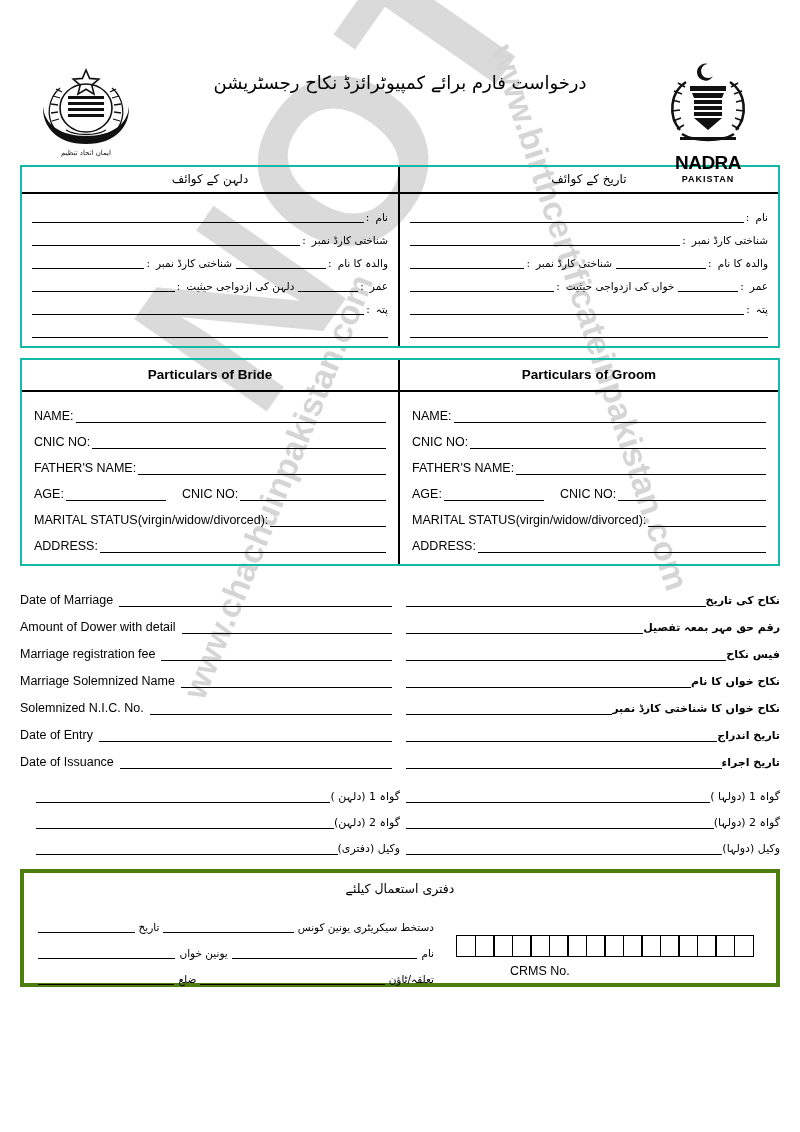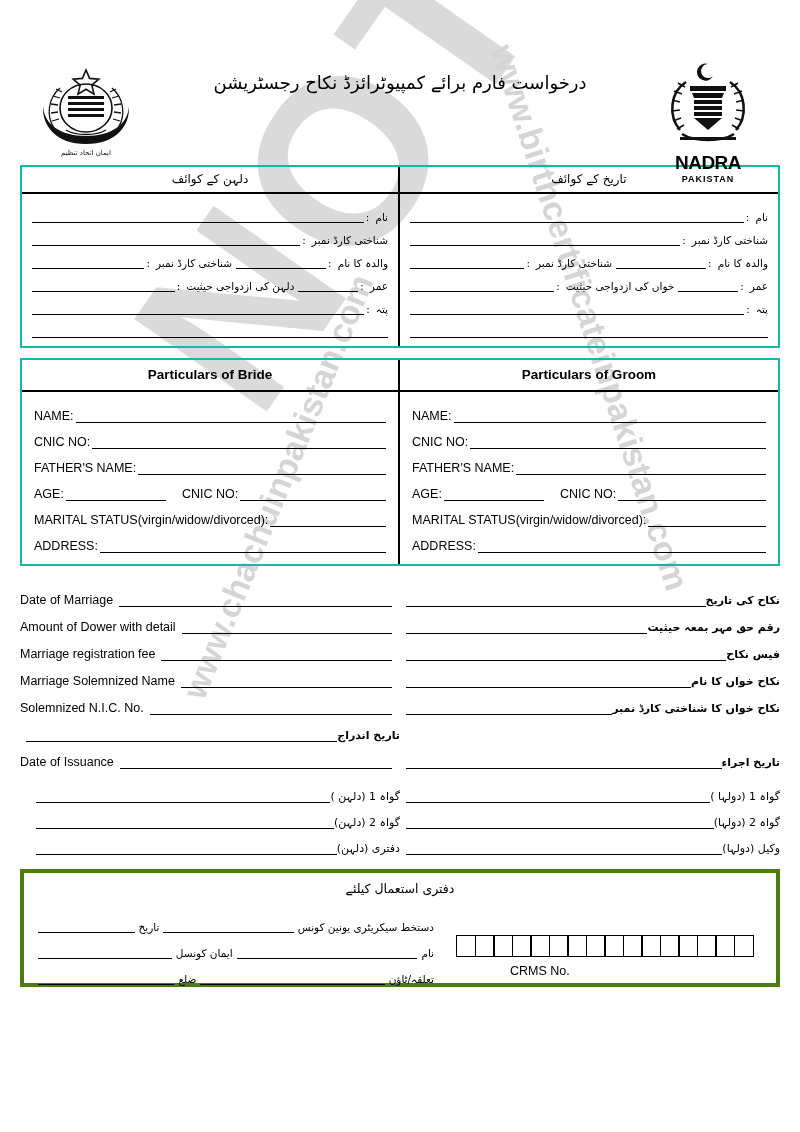--- a/index.html
+++ b/index.html
@@ -359,21 +359,21 @@
           <span class="lab">نکاح کی تاریخ</span>
           <span class="ln"></span>
         </div>
       </div>
       <div class="mid-row">
         <div class="mid-en">
           <span class="lab">Amount of Dower with detail</span>
           <span class="ln"></span>
         </div>
         <div class="mid-ur">
-          <span class="lab">رقم حق مہر بمعہ حیثیت</span>
+          <span class="lab">رقم حق مہر بمعہ تفصیل</span>
           <span class="ln"></span>
         </div>
       </div>
       <div class="mid-row">
         <div class="mid-en">
           <span class="lab">Marriage registration fee</span>
           <span class="ln"></span>
         </div>
         <div class="mid-ur">
           <span class="lab">فیس نکاح</span>
@@ -394,20 +394,24 @@
         <div class="mid-en">
           <span class="lab">Solemnized N.I.C. No.</span>
           <span class="ln"></span>
         </div>
         <div class="mid-ur">
           <span class="lab">نکاح خواں کا شناختی کارڈ نمبر</span>
           <span class="ln"></span>
         </div>
       </div>
       <div class="mid-row">
+        <div class="mid-en">
+          <span class="lab">Date of Entry</span>
+          <span class="ln"></span>
+        </div>
         <div class="mid-ur">
           <span class="lab">تاریخ اندراج</span>
           <span class="ln"></span>
         </div>
       </div>
       <div class="mid-row">
         <div class="mid-en">
           <span class="lab">Date of Issuance</span>
           <span class="ln"></span>
         </div>
@@ -434,21 +438,21 @@
           <span class="lab">گواہ 2 (دلہن)</span>
           <span class="ln"></span>
         </div>
         <div class="wit-cell">
           <span class="lab">گواہ 2 (دولہا)</span>
           <span class="ln"></span>
         </div>
       </div>
       <div class="wit-row">
         <div class="wit-cell l">
-          <span class="lab">دفتری (دلہن)</span>
+          <span class="lab">وکیل (دفتری)</span>
           <span class="ln"></span>
         </div>
         <div class="wit-cell">
           <span class="lab">وکیل (دولہا)</span>
           <span class="ln"></span>
         </div>
       </div>
     </div>
 
     <div class="office">
@@ -457,21 +461,21 @@
       <div class="office-left">
         <div class="off-row">
           <span class="off-lab">دستخط سیکریٹری یونین کونس</span>
           <span class="off-ln a"></span>
           <span class="off-lab">تاریخ</span>
           <span class="off-ln b"></span>
         </div>
         <div class="off-row">
           <span class="off-lab">نام</span>
           <span class="off-ln a"></span>
-          <span class="off-lab">ایمان کونسل</span>
+          <span class="off-lab">یونین خواں</span>
           <span class="off-ln b"></span>
         </div>
         <div class="off-row">
           <span class="off-lab">تعلقہ/ٹاؤن</span>
           <span class="off-ln a"></span>
           <span class="off-lab">ضلع</span>
           <span class="off-ln b"></span>
         </div>
       </div>
 

